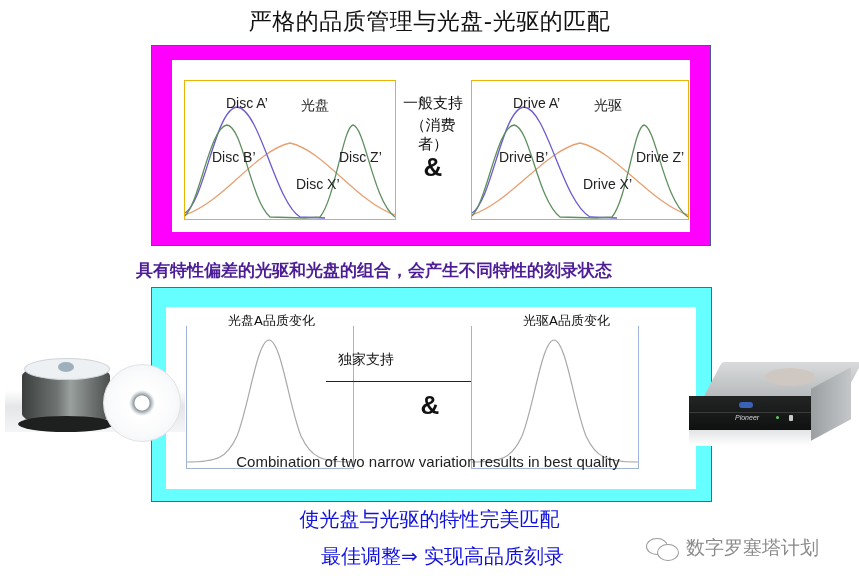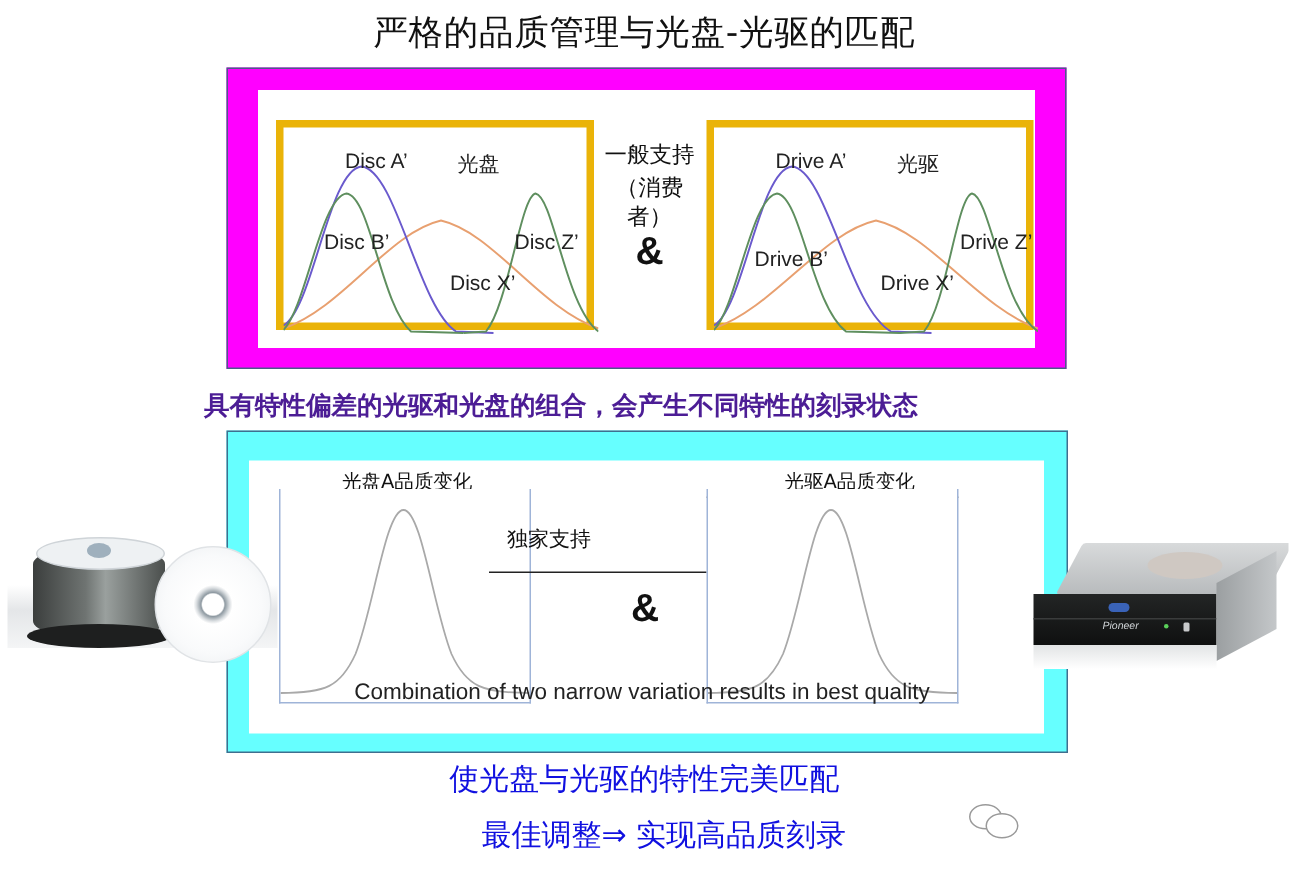--- a/index.html
+++ b/index.html
@@ -2,21 +2,21 @@
 <html><head>
 <meta charset="utf-8">
 <style>
   html, body { margin:0; padding:0; background:#ffffff; }
   body { width:859px; height:585px; position:relative; overflow:hidden;
          font-family:"DejaVu Sans","Liberation Sans",sans-serif; }
   .abs { position:absolute; }
   .title { left:0; width:859px; top:6px; text-align:center; font-size:23px; color:#111; letter-spacing:0.5px; }
   .magenta-box { left:151px; top:45px; width:560px; height:201px; background:#ff00ff; border:1px solid #4a5a8a; box-sizing:border-box; }
   .magenta-inner { left:172px; top:60px; width:518px; height:172px; background:#fff; }
-  .chart { background:#fff; border:5px solid #eab308; box-sizing:border-box; }
+  .chart { background:#fff; border:1px solid #eab308; box-sizing:border-box; }
   .chart svg { position:absolute; left:0; top:0; }
   .lbl { position:absolute; font-size:14px; color:#222; white-space:nowrap; font-family:"Liberation Sans",sans-serif; }
   .cn { font-family:"DejaVu Sans",sans-serif; font-size:14px; }
   .mid { font-size:15px; color:#111; text-align:center; }
   .amp { font-size:26px; font-weight:bold; color:#111; text-align:center; font-family:"Liberation Sans",sans-serif; }
   .subtitle { left:0; width:748px; top:259px; text-align:center; font-size:17px; color:#4c1d95;font-weight:bold; }
   .cyan-box { left:151px; top:287px; width:561px; height:215px; background:#66ffff; border:1px solid #3f6f8f; box-sizing:border-box; }
   .cyan-inner { left:166px; top:307px; width:530px; height:182px; background:#fff; }
   .bell { border-left:1px solid #9fb4d8; border-right:1px solid #9fb4d8; border-bottom:1px solid #9fb4d8; box-sizing:border-box; background:#fff; }
   .bell-title { position:absolute; font-size:13px; color:#111; white-space:nowrap; }
@@ -55,21 +55,21 @@
 
 <div class="abs chart" style="left:471px; top:80px; width:218px; height:140px;">
   <svg width="216" height="138" viewBox="0 0 216 138">
     <path d="M0,134 C40,120 72,70 108,62 C144,70 176,120 216,134" fill="none" stroke="#e8a070" stroke-width="1.3"></path>
     <path d="M0,132 C20,120 30,28 52,26 C75,28 90,120 118,136 L145,137" fill="none" stroke="#6a5acd" stroke-width="1.3"></path>
     <path d="M0,135 C15,120 25,46 42,44 C58,46 65,118 88,136 L124,137" fill="none" stroke="#5f8f5f" stroke-width="1.3"></path>
     <path d="M124,137 L140,136 C155,118 162,46 172,44 C184,46 192,120 216,136" fill="none" stroke="#5f8f5f" stroke-width="1.3"></path>
   </svg>
   <span class="lbl" style="left:41px; top:14px;">Drive A’</span>
   <span class="lbl cn" style="left:122px; top:16px;">光驱</span>
-  <span class="lbl" style="left:27px; top:79px;">Drive B’</span>
+  <span class="lbl" style="left:27px; top:68px;">Drive B’</span>
   <span class="lbl" style="left:111px; top:95px;">Drive X’</span>
   <span class="lbl" style="left:153px; top:68px;margin-left:11px;">Drive Z’</span>
 </div>
 
 <div class="abs subtitle">具有特性偏差的光驱和光盘的组合，会产生不同特性的刻录状态</div>
 
 <div class="abs cyan-box"></div>
 <div class="abs cyan-inner"></div>
 
 <div class="abs" style="left:0; top:350px; width:186px; height:100px;">
@@ -119,13 +119,14 @@
 <div class="abs" style="left:186px; top:453px; width:484px; text-align:center; font-size:15px; color:#222; font-family:'Liberation Sans',sans-serif;">Combination of two narrow variation results in best quality</div>
 
 <div class="abs bottom-line" style="top:494px;margin-top:12px;">使光盘与光驱的特性完美匹配</div>
 <div class="abs bottom-line" style="top:543px;padding-left:13px;">最佳调整⇒  实现高品质刻录</div>
 
 <div class="abs watermark">
   <span style="display:inline-block; position:relative; width:34px; height:22px; vertical-align:middle;">
     <span style="position:absolute; left:0; top:0; width:20px; height:15px; border:1px solid #9a9a9a; border-radius:50%;"></span>
     <span style="position:absolute; left:11px; top:6px; width:20px; height:15px; border:1px solid #9a9a9a; border-radius:50%; background:#fff;"></span>
   </span>
+  <span>数字罗塞塔计划</span>
 </div>
 
 </body></html>

